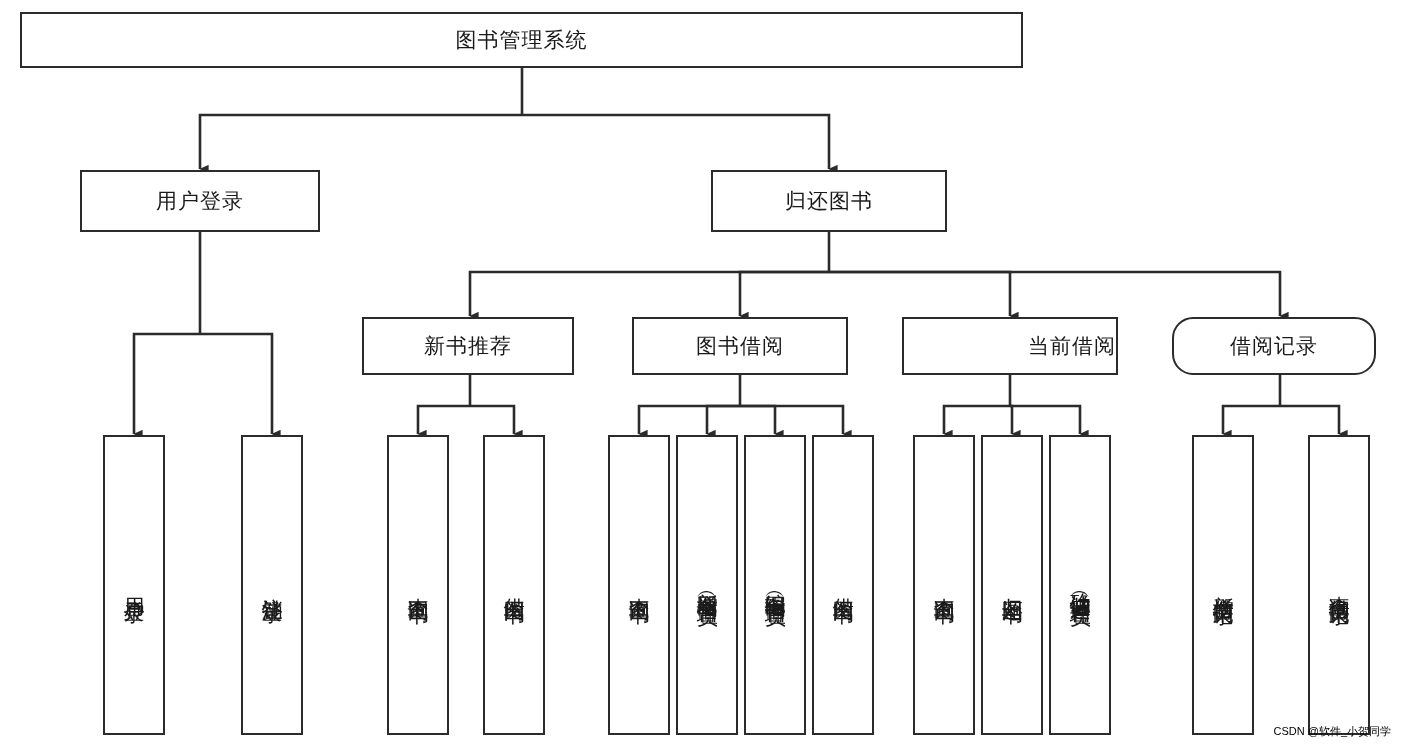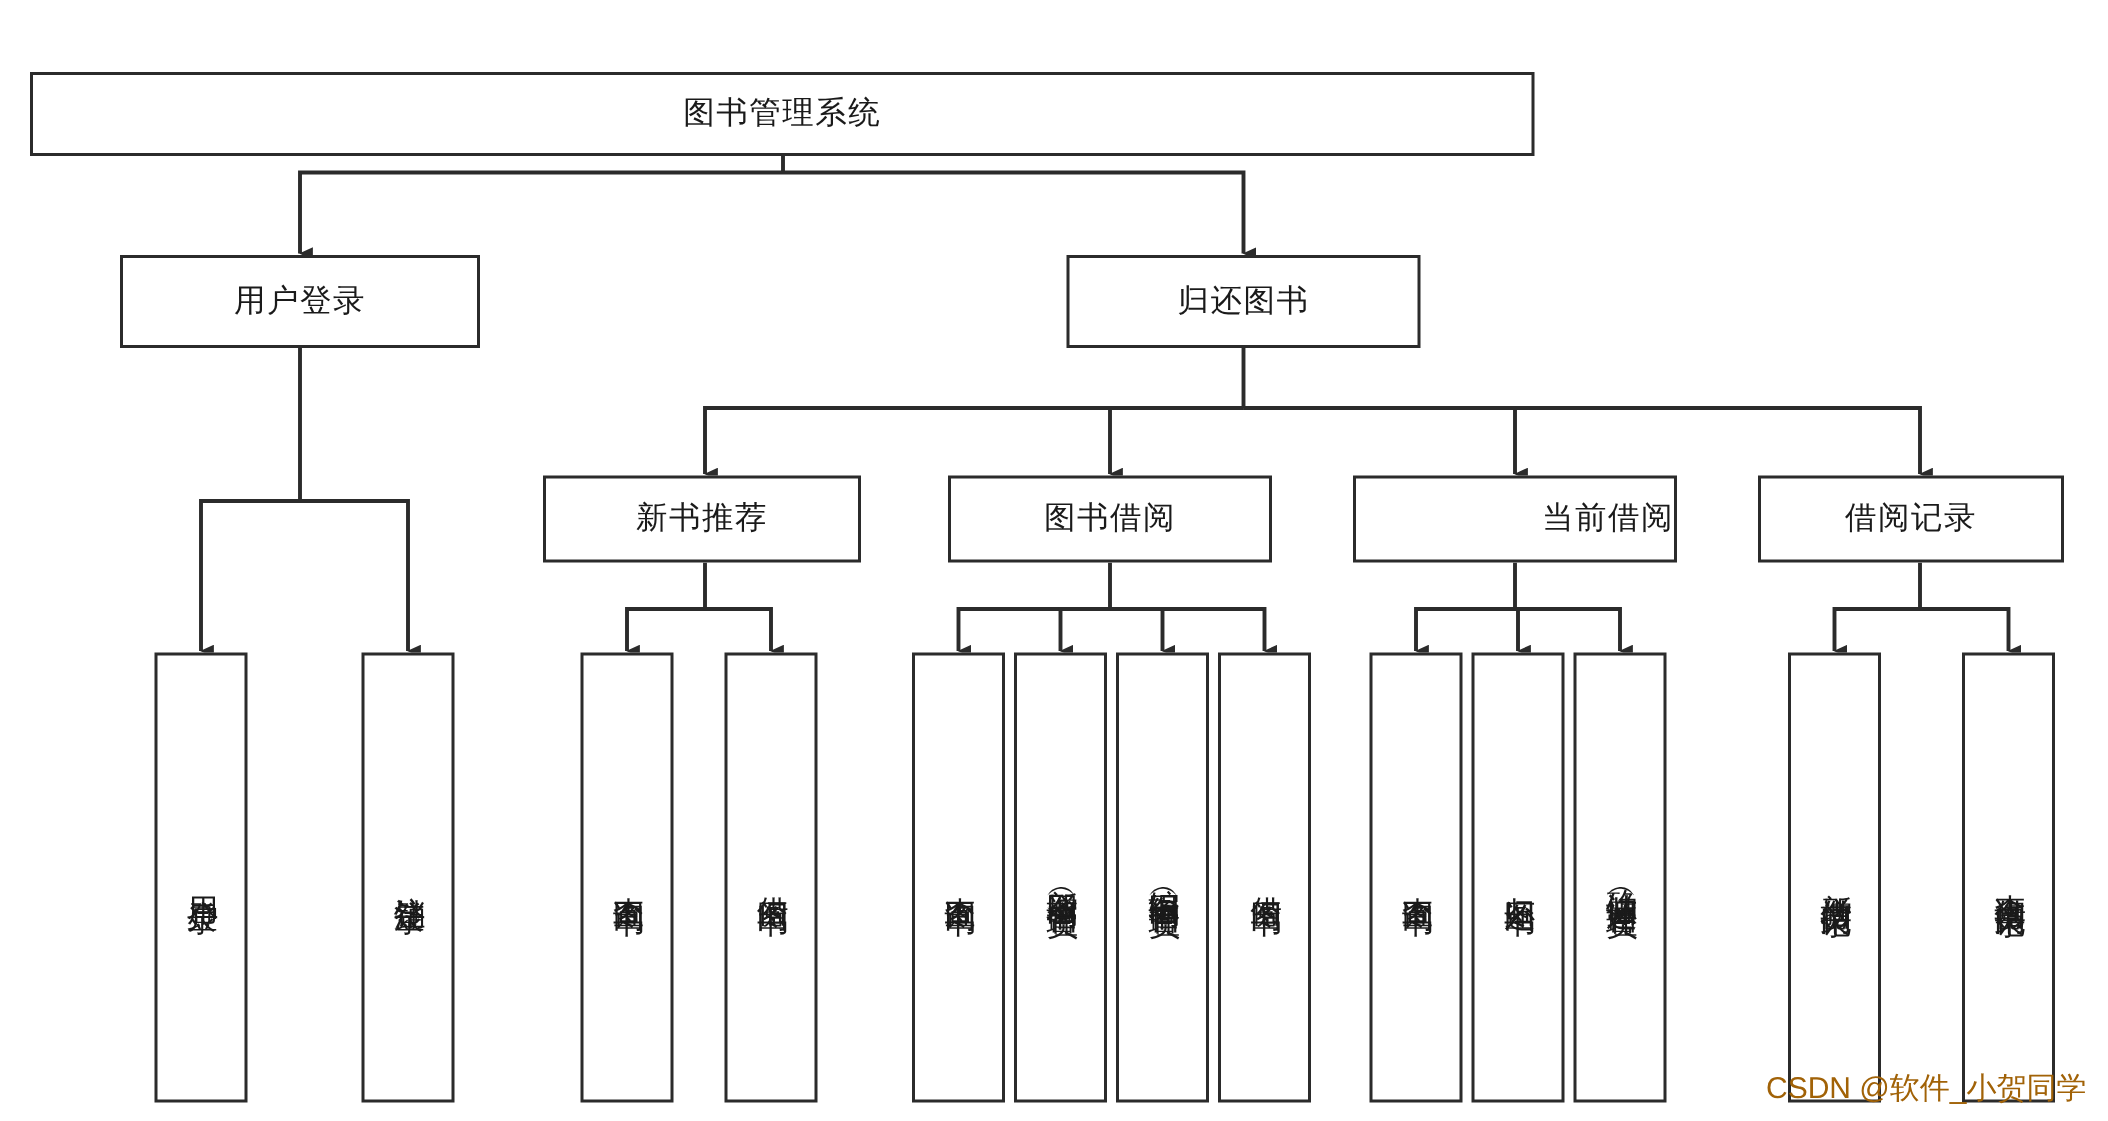--- a/index.html
+++ b/index.html
@@ -52,22 +52,22 @@
     padding: 10px 0;
   }
   .node.vert span {
     writing-mode: vertical-rl;
     text-orientation: upright;
   }
   #watermark {
     position: absolute;
     right: 14px;
     bottom: 8px;
-    font-size: 20px;
-    color: #a16207;
+    font-size: 11px;
+    color: #000000;
     z-index: 5;
     white-space: nowrap;
     font-family: "Liberation Sans", "DejaVu Sans", sans-serif;
   }
 </style>
 </head>
 <body>
 
 <div id="canvas">
 
@@ -101,39 +101,39 @@
         <path d="M1010,406 L944,406 L944,434" marker-end="url(#arrowhead)"></path>
         <path d="M1010,406 L1012,406 L1012,434" marker-end="url(#arrowhead)"></path>
         <path d="M1010,406 L1080,406 L1080,434" marker-end="url(#arrowhead)"></path>
         <path d="M1280,375 L1280,406"></path>
         <path d="M1280,406 L1223,406 L1223,434" marker-end="url(#arrowhead)"></path>
         <path d="M1280,406 L1339,406 L1339,434" marker-end="url(#arrowhead)"></path>
       </g>
   </svg>
 
   <div id="nodes-layer">
-      <div class="node horiz" style="left: 20px; top: 12px; width: 1003px; height: 56px; margin-top: 36px;">
+      <div class="node horiz" style="left: 20px; top: 12px; width: 1003px; height: 56px;">
         <span>图书管理系统</span>
       </div>
       <div class="node horiz" style="left: 80px; top: 170px; width: 240px; height: 62px;">
         <span>用户登录</span>
       </div>
       <div class="node horiz" style="left: 711px; top: 170px; width: 236px; height: 62px;">
         <span>归还图书</span>
       </div>
       <div class="node horiz" style="left: 362px; top: 317px; width: 212px; height: 58px;">
         <span>新书推荐</span>
       </div>
       <div class="node horiz" style="left: 632px; top: 317px; width: 216px; height: 58px;">
         <span>图书借阅</span>
       </div>
       <div class="node horiz" style="left: 902px; top: 317px; width: 216px; height: 58px; justify-content: flex-end;">
         <span>当前借阅</span>
       </div>
-      <div class="node horiz" style="left: 1172px; top: 317px; width: 204px; height: 58px;">
+      <div class="node horiz" style="left: 1172px; top: 317px; width: 204px; height: 58px; border-radius: 21px;">
         <span>借阅记录</span>
       </div>
       <div class="node vert" style="left: 103px; top: 435px; width: 62px; height: 300px;">
         <span>用户登录</span>
       </div>
       <div class="node vert" style="left: 241px; top: 435px; width: 62px; height: 300px;">
         <span>注销登录</span>
       </div>
       <div class="node vert" style="left: 387px; top: 435px; width: 62px; height: 300px;">
         <span>查询图书</span>

